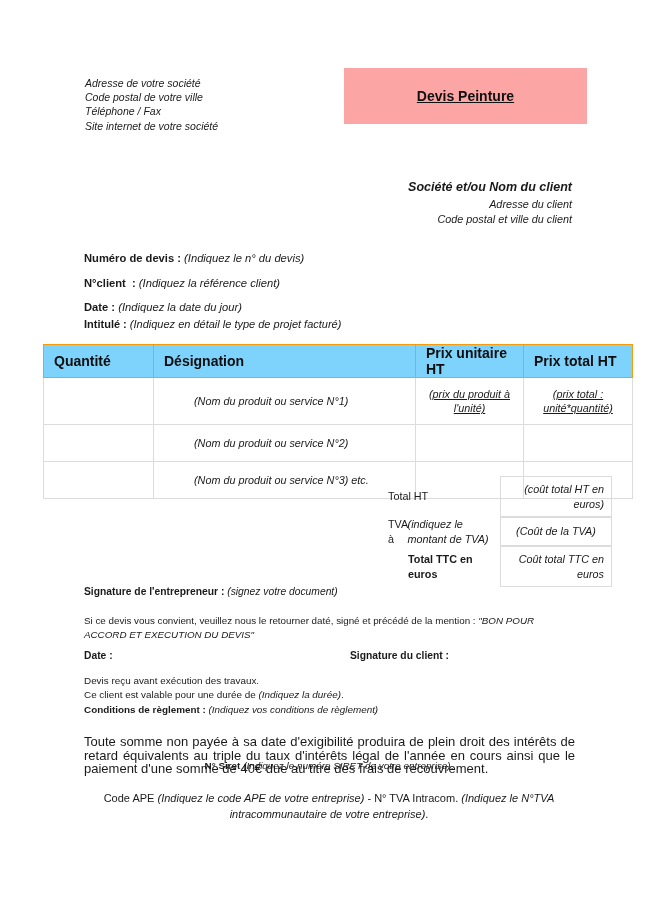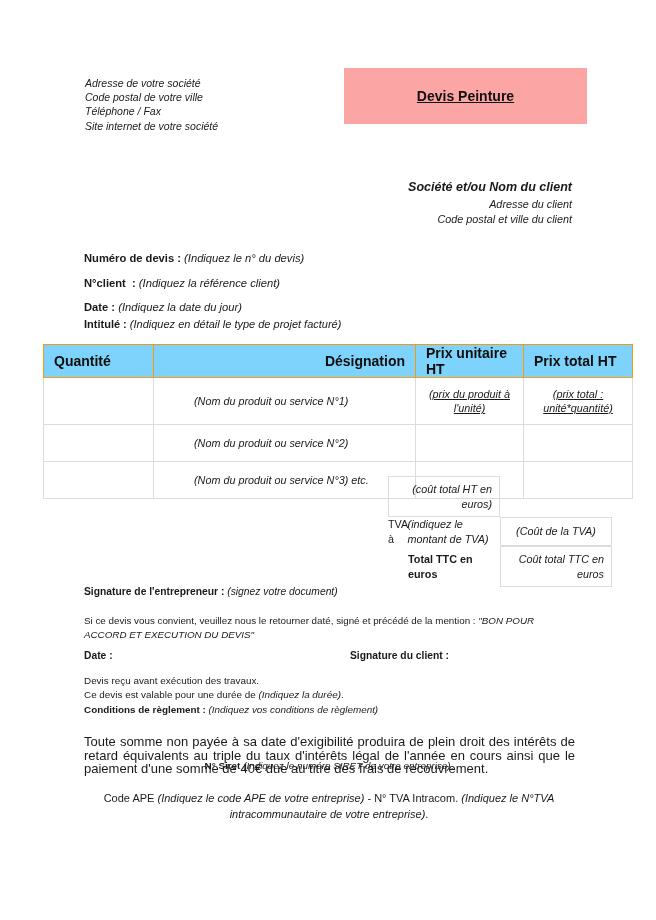--- a/index.html
+++ b/index.html
@@ -118,21 +118,21 @@
   .items th {
     background: #7dd3fc;
     color: #0d0d0d;
     font-size: 14px;
     font-weight: bold;
     height: 22px;
     padding: 0 10px;
     border: 1px solid #F99B06;
   }
   .items th.c-qty { text-align: left; }
-  .items th.c-desig { text-align: right; }
+  .items th.c-desig { text-align: left; }
   .items th.c-pu { text-align: left; }
   .items th.c-pt { text-align: left; }
   .items td {
     border: 1px solid #dcdcdc;
     font-size: 10.8px;
     font-style: italic;
     vertical-align: middle;
     padding: 4px 8px;
   }
   .items td.c-qty { height: 28px; }
@@ -317,20 +317,21 @@
         <td class="c-qty"></td>
         <td class="c-desig">(Nom du produit ou service N°3) etc.</td>
         <td class="c-pu"></td>
         <td class="c-pt"></td>
       </tr>
     </tbody>
   </table>
 
   <div class="totals">
     <div class="tot-row r1">
+      <div class="tot-label">Total HT</div>
       <div class="tot-value v-right">(coût total HT en euros)</div>
     </div>
     <div class="tot-row r2">
       <div class="tot-label">
           <span>TVA à </span>
           <i>(indiquez le montant de TVA)</i>
         </div>
       <div class="tot-value v-center">(Coût de la TVA)</div>
     </div>
     <div class="tot-row r3">
@@ -347,21 +348,21 @@
 
   <div class="retour"><span>Si ce devis vous convient, veuillez nous le retourner daté, signé et précédé de la mention : </span><i>"BON POUR ACCORD ET EXECUTION DU DEVIS"</i></div>
 
   <div class="datesig">
     <span>Date :</span>
     <span class="right">Signature du client :</span>
   </div>
 
   <div class="terms">
     <div class="terms-line">Devis reçu avant exécution des travaux.</div>
-    <div class="terms-line"><span>Ce devis est valable pour une durée de </span><i>(Indiquez la durée)</i><span>.</span></div>
+    <div class="terms-line"><span>Ce client est valable pour une durée de </span><i>(Indiquez la durée)</i><span>.</span></div>
     <div class="terms-line"><b>Conditions de règlement : </b><i>(Indiquez vos conditions de règlement)</i></div>
     <div class="terms-para">Toute somme non payée à sa date d'exigibilité produira de plein droit des intérêts de retard équivalents au triple du taux d'intérêts légal de l'année en cours ainsi que le paiement d'une somme de 40€ due au titre des frais de recouvrement.</div>
   </div>
 
   <div class="footer">
     <div class="footer-siret"><b>N° Siret </b><i>(Indiquez le numéro SIRET de votre entreprise)</i><span>.</span></div>
     <div class="footer-ape"><span>Code APE </span><i>(Indiquez le code APE de votre entreprise)</i><span> - N° TVA Intracom. </span><i>(Indiquez le N°TVA intracommunautaire de votre entreprise)</i><span>.</span></div>
   </div>
 
 </div>

